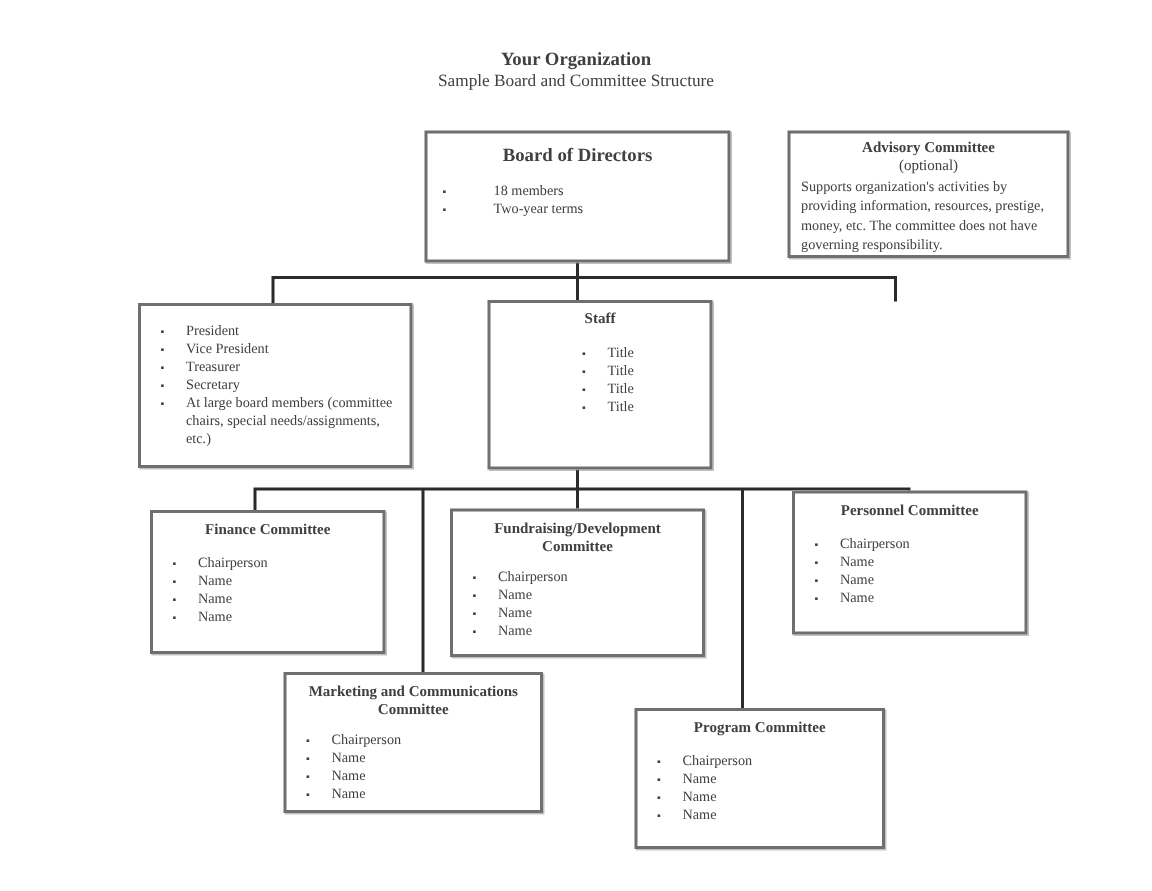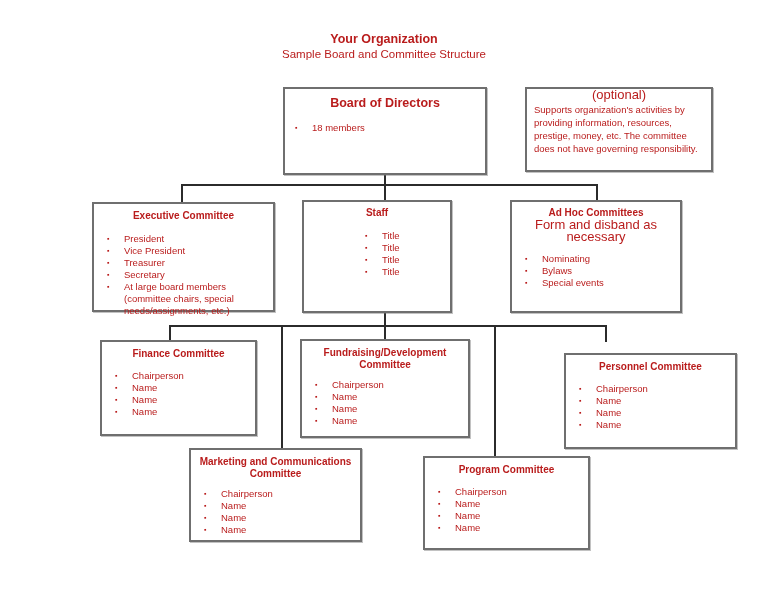--- a/index.html
+++ b/index.html
@@ -1,64 +1,64 @@
 <!DOCTYPE html>
 <html><head>
 <meta charset="utf-8">
 <style>
   html, body { margin:0; padding:0; background:#ffffff; }
   .canvas {
     position:relative; width:768px; height:594px; overflow:hidden;
-    background:#ffffff; color:#b91c1c;
-    font-family:Liberation Sans, sans-serif;
+    background:#ffffff; color:#404040;
+    font-family:Liberation Serif, serif;
   }
   .page-head { position:absolute; top:32px; left:0; width:768px; text-align:center; }
   .page-title { font-size:12.5px; font-weight:bold; line-height:15px; }
   .page-subtitle { font-size:11.5px; line-height:14px; }
 
   .box {
     position:absolute; box-sizing:border-box; background:#ffffff;
     border:2px solid #6f6f6f; box-shadow:1px 1px 0 rgba(120,120,120,0.45);
   }
   .box-title { text-align:center; font-weight:bold; font-size:10px; line-height:12px; margin-top:6px; padding:0 4px; }
-  .box-subtitle { text-align:center; font-size:13px; line-height:12px; padding:0 12px; }
+  .box-subtitle { text-align:center; font-size:10px; line-height:12px; padding:0 12px; }
 
   ul.bullets { list-style:none; margin:10px 0 0 0; padding:0; font-size:9.5px; }
   ul.bullets li { position:relative; padding-left:30px; padding-right:5px; line-height:12px; }
   ul.bullets li::before { content:"▪"; position:absolute; left:13px; top:0; font-size:7px; line-height:12px; }
 
   
   .box.board  { left:283px; top:87px;  width:204px; height:88px; }
   .box.board .box-title { font-size:12.5px; line-height:14px; margin-top:7px; }
   .box.board ul.bullets { margin-top:12px; }
-  .box.board ul.bullets li { padding-left:27px; }
+  .box.board ul.bullets li { padding-left:44px; }
   .box.board ul.bullets li::before { left:10px; }
 
   .box.advisory { left:525px; top:87px; width:188px; height:85px; overflow:hidden; }
   .box.advisory .box-title { margin-top:4px; font-size:10px; }
   .box.advisory .adv-body { font-size:9.5px; line-height:13px; margin:2px 6px 0 7px; }
 
   .box.executive { left:92px;  top:202px; width:183px; height:110px; }
   .box.executive ul.bullets { margin-top:11px; }
 
-  .box.staff { left:302px; top:200px; width:150px; height:113px; }
+  .box.staff { left:325px; top:200px; width:150px; height:113px; }
   .box.staff .box-title { margin-top:5px; }
   .box.staff ul.bullets { margin-top:11px;margin-left:48px; }
 
   .box.adhoc { left:510px; top:200px; width:172px; height:113px; }
   .box.adhoc .box-title { margin-top:5px; }
   .box.adhoc ul.bullets { margin-top:10px; }
 
   .box.finance     { left:100px; top:340px; width:157px; height:96px; }
   .box.fundraising { left:300px; top:339px; width:170px; height:99px; }
   .box.fundraising ul.bullets { margin-top:8px; }
-  .box.personnel   { left:528px; top:353px; width:173px; height:96px;margin-left:36px; }
+  .box.personnel   { left:528px; top:327px; width:157px; height:96px; }
   .box.marketing   { left:189px; top:448px; width:173px; height:94px; }
   .box.marketing ul.bullets { margin-top:8px; }
-  .box.program     { left:423px; top:456px; width:167px; height:94px; }
+  .box.program     { left:423px; top:472px; width:167px; height:94px; }
 
   svg.connectors { position:absolute; left:0; top:0; pointer-events:none; }
 </style>
 </head>
 <body>
 
 <div class="canvas">
 
   <div class="page-head">
     <div class="page-title">Your Organization</div>
@@ -68,58 +68,50 @@
   <svg class="connectors" width="768" height="594" viewBox="0 0 768 594">
     <path d="M385 175 L385 185 M182 185 L597 185 M182 185 L182 202 M385 185 L385 200 M597 185 L597 200
              M385 313 L385 326 M170 326 L606 326 M170 326 L170 340 M282 326 L282 472 M385 326 L385 339
              M495 326 L495 472 M606 326 L606 341" fill="none" stroke="#2b2b2b" stroke-width="2" stroke-linecap="square"></path>
   </svg>
 
   <div class="box board">
     <div class="box-title">Board of Directors</div>
     <ul class="bullets">
         <li>18 members</li>
+        <li>Two-year terms</li>
       </ul>
   </div>
 
   <div class="box advisory">
+    <div class="box-title">Advisory Committee</div>
     <div class="box-subtitle">(optional)</div>
     <div class="adv-body">Supports organization's activities by providing information, resources, prestige, money, etc. The committee does not have governing responsibility.</div>
   </div>
 
   <div class="box executive">
-    <div class="box-title">Executive Committee</div>
     <ul class="bullets">
         <li>President</li>
         <li>Vice President</li>
         <li>Treasurer</li>
         <li>Secretary</li>
         <li>At large board members (committee chairs, special needs/assignments, etc.)</li>
       </ul>
   </div>
 
   <div class="box staff">
     <div class="box-title">Staff</div>
     <ul class="bullets">
         <li>Title</li>
         <li>Title</li>
         <li>Title</li>
         <li>Title</li>
       </ul>
   </div>
 
-  <div class="box adhoc">
-    <div class="box-title">Ad Hoc Committees</div>
-    <div class="box-subtitle">Form and disband as necessary</div>
-    <ul class="bullets">
-        <li>Nominating</li>
-        <li>Bylaws</li>
-        <li>Special events</li>
-      </ul>
-  </div>
 
   <div class="box finance">
     <div class="box-title">Finance Committee</div>
     <ul class="bullets">
         <li>Chairperson</li>
         <li>Name</li>
         <li>Name</li>
         <li>Name</li>
       </ul>
   </div>

